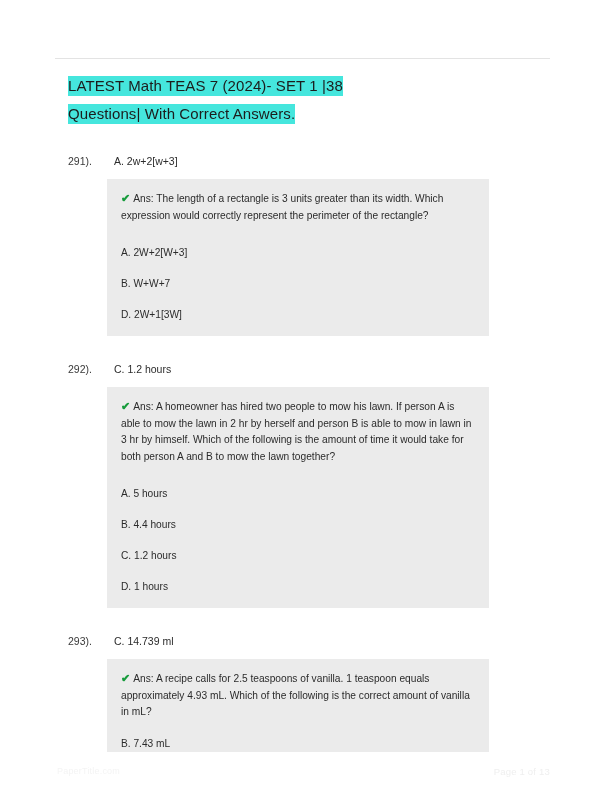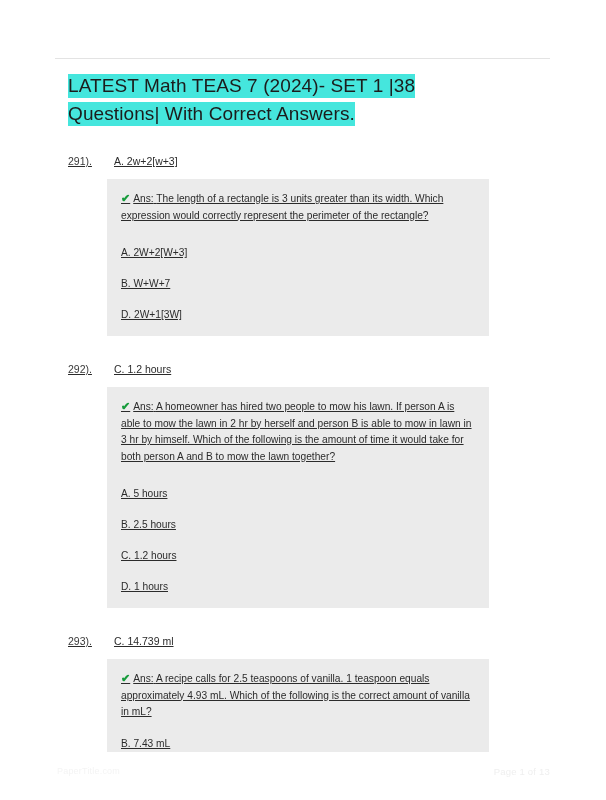--- a/index.html
+++ b/index.html
@@ -38,38 +38,37 @@
     position: absolute;
     left: 0;
     top: 72px;
     width: 606px;
   }
 
   
   .doc-title {
     margin: 0 0 0 0;
     padding: 0 58px 0 68px;
-    font-size: 19px;
+    font-size: 15px;
     line-height: 28px;
     font-weight: 400;
     color: #1c1c1c;
     letter-spacing: 0.1px;
   }
   .doc-title .hl {
     background: #45e6dd;
     box-decoration-break: clone;
     -webkit-box-decoration-break: clone;
     padding: 1px 0 2px 0;
   }
 
   
   .qblock {
     position: relative;
     padding: 0 8px 0 0;
-    text-decoration: underline;
   }
   .qhead {
     display: flex;
     align-items: baseline;
     padding-left: 68px;
   }
   .qnum {
     width: 46px;
     flex: 0 0 46px;
     font-size: 10.5px;
@@ -175,21 +174,21 @@
 
     <div class="qblock">
       <div class="qhead">
         <span class="qnum">292).</span>
         <span class="qans-short">C. 1.2 hours</span>
       </div>
       <div class="abox">
         <p class="aline"><span class="check">✔</span><span>Ans:</span>
           <span>A homeowner has hired two people to mow his lawn. If person A is able to mow the lawn in 2 hr by herself and person B is able to mow in lawn in 3 hr by himself. Which of the following is the amount of time it would take for both person A and B to mow the lawn together?</span></p>
         <p class="opt first-opt">A. 5 hours</p>
-        <p class="opt">B. 2.5 hours</p>
+        <p class="opt">B. 4.4 hours</p>
         <p class="opt">C. 1.2 hours</p>
         <p class="opt">D. 1 hours</p>
       </div>
     </div>
 
     <div class="gap-2"></div>
 
     <div class="qblock">
       <div class="qhead">
         <span class="qnum">293).</span>

